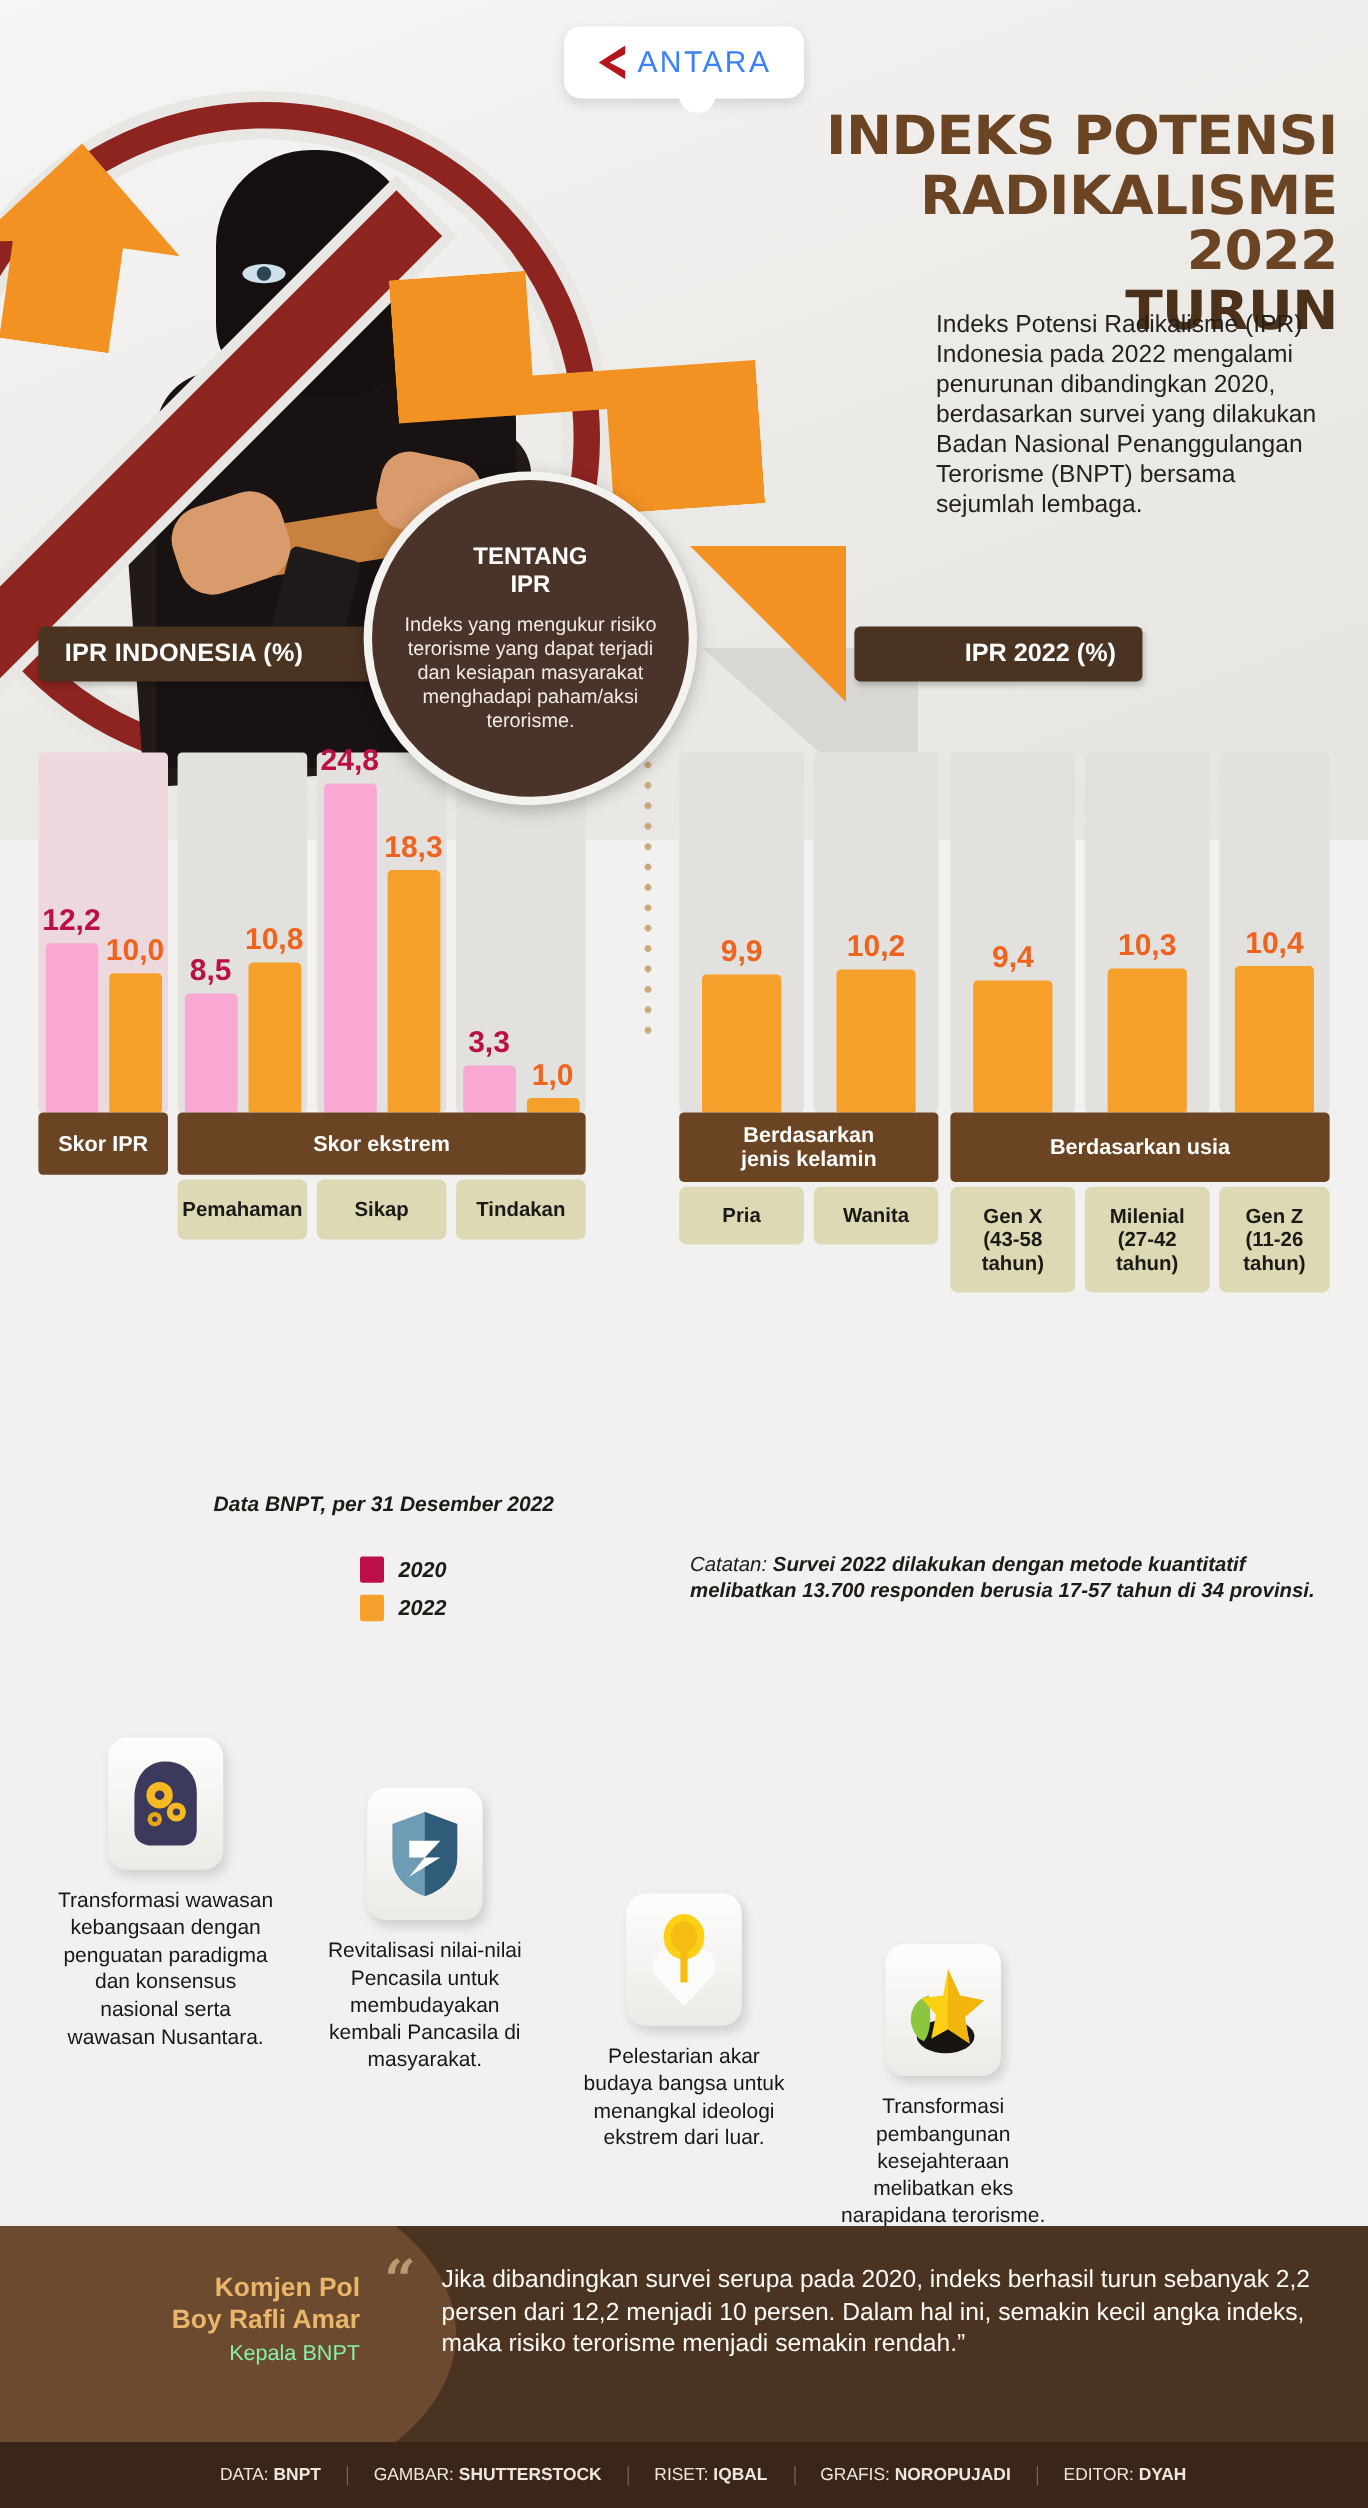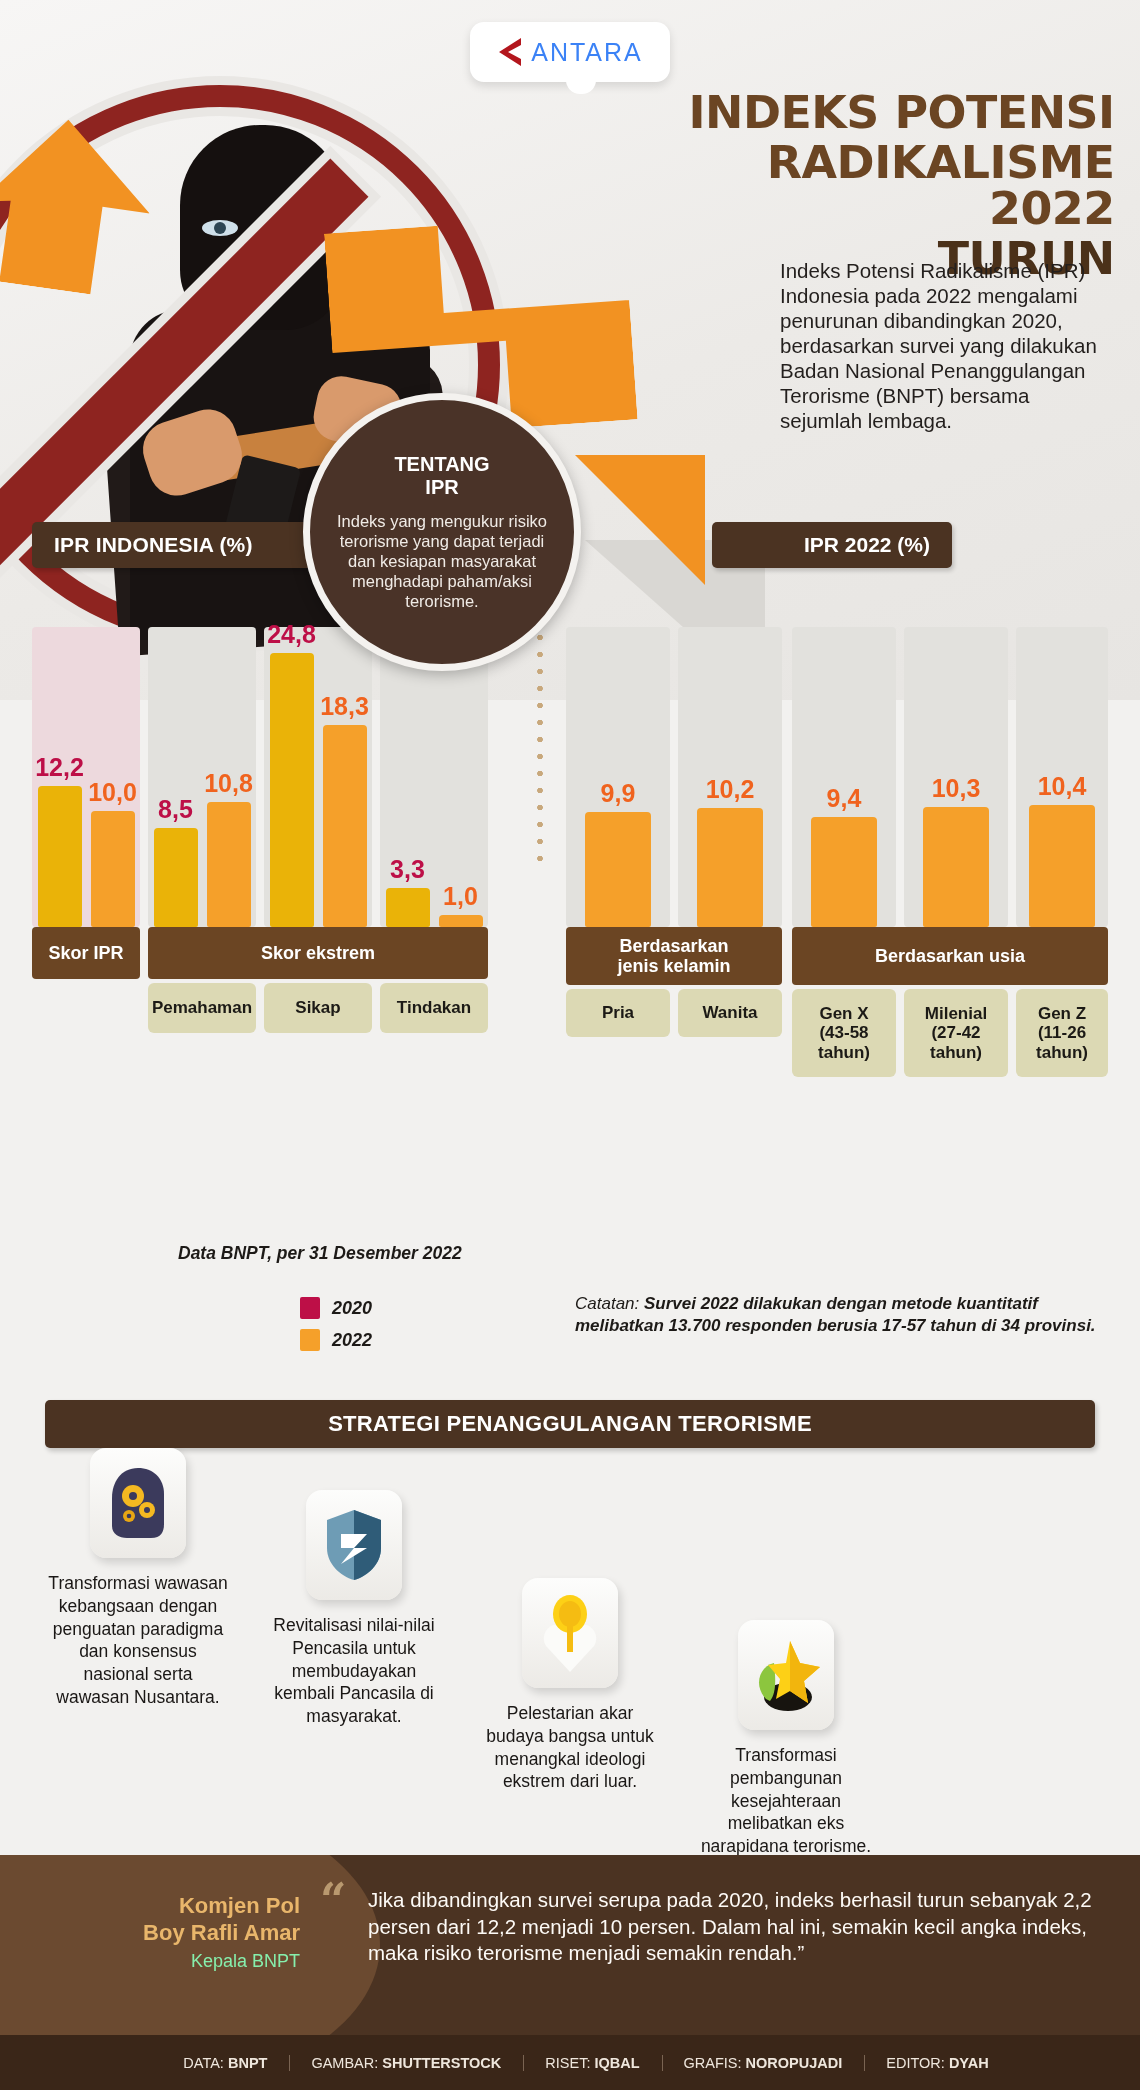--- a/index.html
+++ b/index.html
@@ -156,21 +156,21 @@
   .group { position:absolute; bottom:0; }
   .group .col-bg {
     position:absolute; left:0; bottom:0; width:100%; height:100%;
     border-radius:4px;
   }
   .bars {
     position:absolute; left:0; bottom:0; width:100%; height:100%;
     display:flex; align-items:flex-end; justify-content:center; gap:9px;
   }
   .bar { width:44px; border-radius:4px 4px 2px 2px; position:relative; }
-  .bar.b2020 { background:#eab308; }
+  .bar.b2020 { background:#f9a8d4; }
   .bar.b2022 { background:#f5a02a; }
   .bar .val {
     position:absolute; left:50%; transform:translateX(-50%);
     top:-33px; font-weight:bold; font-size:25px; white-space:nowrap;
   }
   .bar.b2020 .val { color:#bd0f47; }
   .bar.b2022 .val { color:#f0631e; }
 
   
   .axis { position:absolute; left:0; top:227px; width:1140px; height:120px; }
@@ -475,21 +475,20 @@
       </div>
     </div>
 
     <div class="catatan">
       <span>Catatan:</span>
       <b>Survei 2022 dilakukan dengan metode kuantitatif melibatkan 13.700 responden berusia 17-57 tahun di 34 provinsi.</b>
     </div>
   </div>
 
   <div class="strategy">
-    <div class="strat-band">STRATEGI PENANGGULANGAN TERORISME</div>
 
     <div class="strat-items">
 
       <div class="s-item">
         <div class="s-icon si1">
           <svg width="70" height="78" viewBox="0 0 70 78">
             <path d="M35 4 C18 4 9 18 9 34 L9 62 C9 70 16 74 24 74 L48 74 C58 74 61 68 61 60 L61 30 C61 14 50 4 35 4 Z" fill="#3b3a5c"></path>
             <circle cx="30" cy="32" r="11" fill="#f5b921"></circle>
               <circle cx="30" cy="32" r="4" fill="#3b3a5c"></circle>
             <circle cx="44" cy="46" r="8" fill="#f5b921"></circle>

